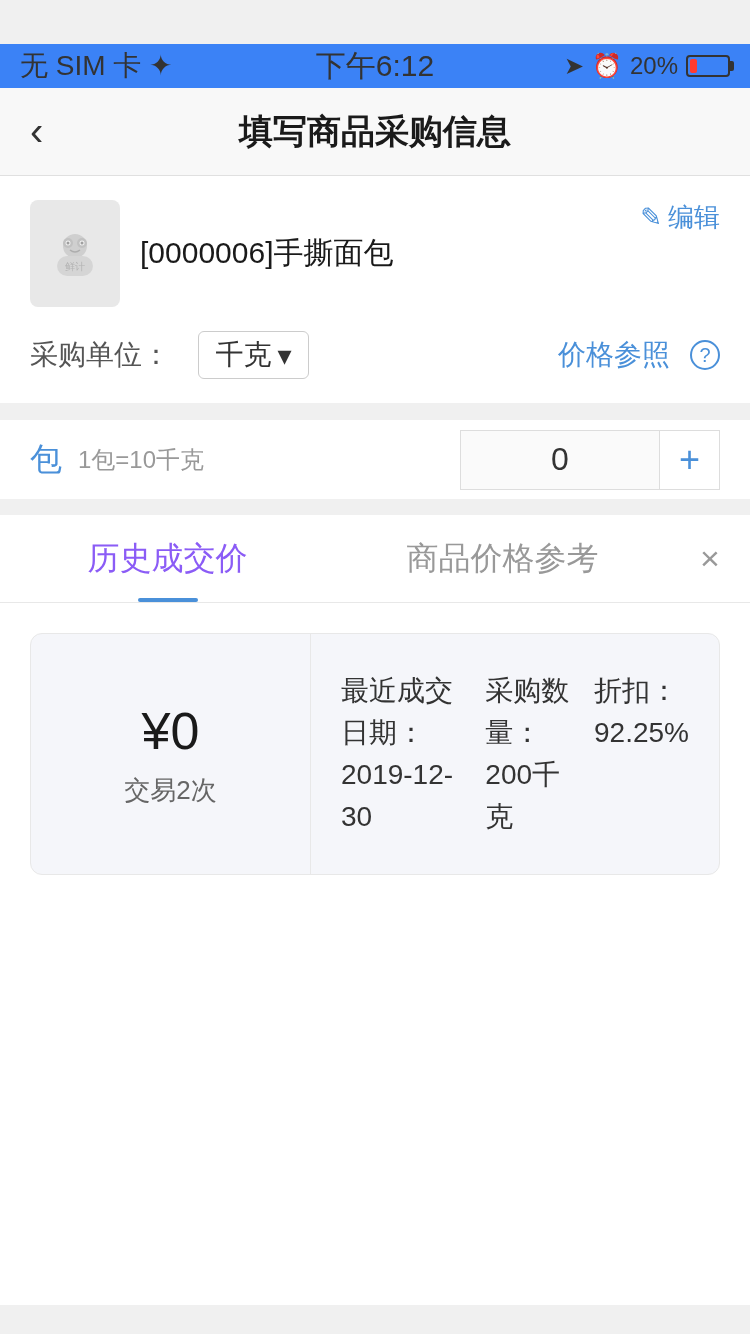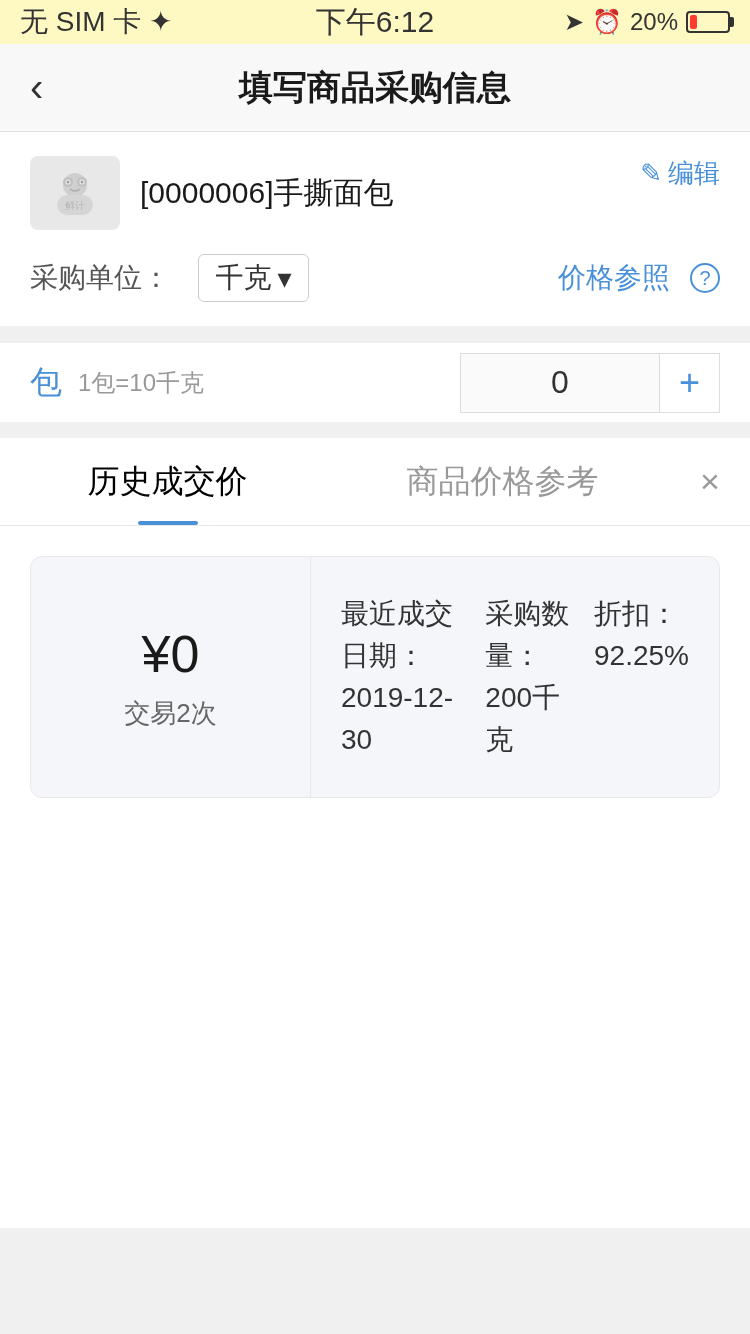--- a/index.html
+++ b/index.html
@@ -9,26 +9,27 @@
       min-height: 1334px;
       font-family: -apple-system, "PingFang SC", "Helvetica Neue", Arial, sans-serif;
       background: #f0f0f0;
       overflow-x: hidden;
     }
 
     
     .status-bar {
       width: 750px;
       height: 44px;
-      background: #fef9c3;
+      background: #3b82f6;
       display: flex;
       align-items: center;
       justify-content: space-between;
       padding: 16px 20px;
       font-size: 28px;
+      margin-top: 44px;
     }
     .status-left {
       display: flex;
       align-items: center;
       gap: 10px;
       font-size: 28px;
       color: #333;
     }
     .status-center {
       font-size: 30px;
@@ -113,21 +114,21 @@
       justify-content: space-between;
       margin-bottom: 24px;
     }
     .product-left {
       display: flex;
       align-items: center;
       gap: 20px;
     }
     .product-thumb {
       width: 90px;
-      height: 74px;
+      height: 107px;
       background: #e8e8e8;
       border-radius: 8px;
       display: flex;
       align-items: center;
       justify-content: center;
       overflow: hidden;
     }
     .product-thumb svg {
       width: 60px;
       height: 60px;
@@ -253,21 +254,21 @@
       display: flex;
       flex-direction: column;
       align-items: center;
       justify-content: center;
       font-size: 32px;
       color: #999;
       cursor: pointer;
       position: relative;
     }
     .tab-item.active {
-      color: #000000;
+      color: #8b5cf6;
     }
     .tab-indicator {
       position: absolute;
       bottom: 0;
       left: 50%;
       transform: translateX(-50%);
       width: 60px;
       height: 4px;
       background: #4a90d9;
       border-radius: 2px;

